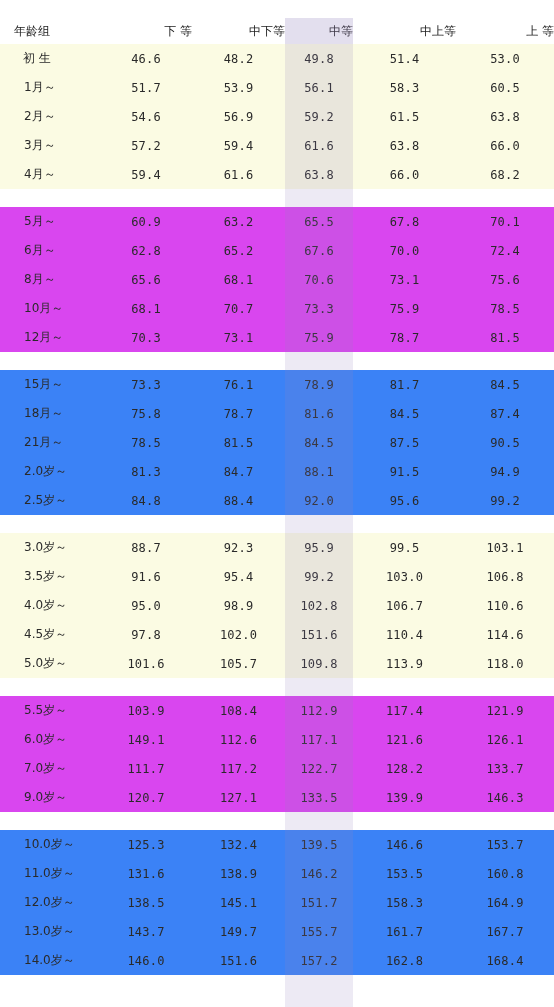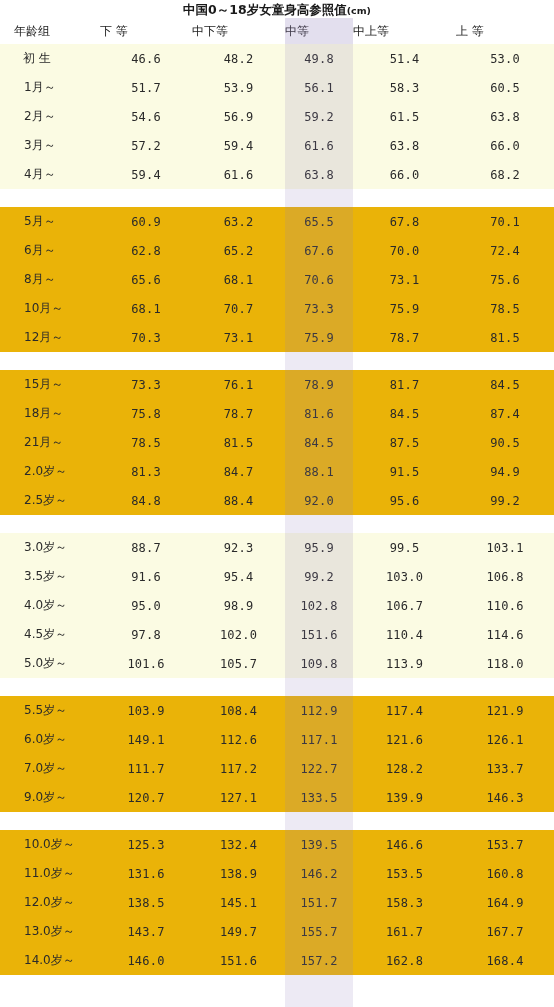--- a/index.html
+++ b/index.html
@@ -78,21 +78,21 @@
     height:26px;
     padding:0;
     font-weight:normal;
     font-size:12px;
     color:#222;
     font-family:"DejaVu Sans","Liberation Sans",sans-serif;
     background:#ffffff;
     vertical-align:middle;
   }
   th.h-age{text-align:left;padding-left:14px;margin-top:35px;}
-  th.h-v{text-align:left;}
+  th.h-v{text-align:right;}
 
   tbody td{
     height:29px;
     padding:0;
     font-size:12px;
     color:#2a2a2a;
     vertical-align:middle;
     font-family:"DejaVu Sans Mono","Liberation Mono",monospace;
     letter-spacing:0.2px;
   }
@@ -101,32 +101,29 @@
     padding-left:24px;
     font-family:"DejaVu Sans","Liberation Sans",sans-serif;
     letter-spacing:0px;
     font-size:12px;
   }
   td.age.indent{padding-left:23px;}
   td.val{text-align:center;}
 
   
   tr.g-cream td{background:#fbfbe3;}
-  tr.g-pink  td{background:#eab308;}
-  tr.g-green td{background:#eab308;}
+  tr.g-pink  td{background:#d946ef;}
+  tr.g-green td{background:#3b82f6;}
   tr.spacer td{background:#ffffff;height:18px;}
 </style>
 </head>
 <body>
 
 <div id="app">
 
-  <div class="title">
-    <span>中国0～18岁女童身高参照值</span><span class="unit">(cm)</span>
-  </div>
 
   <div class="midwash"></div>
   <div class="midwash-head"></div>
 
   <table class="grid">
     <colgroup>
       <col class="c0">
         <col class="c1">
         <col class="c2">
         <col class="c3">

